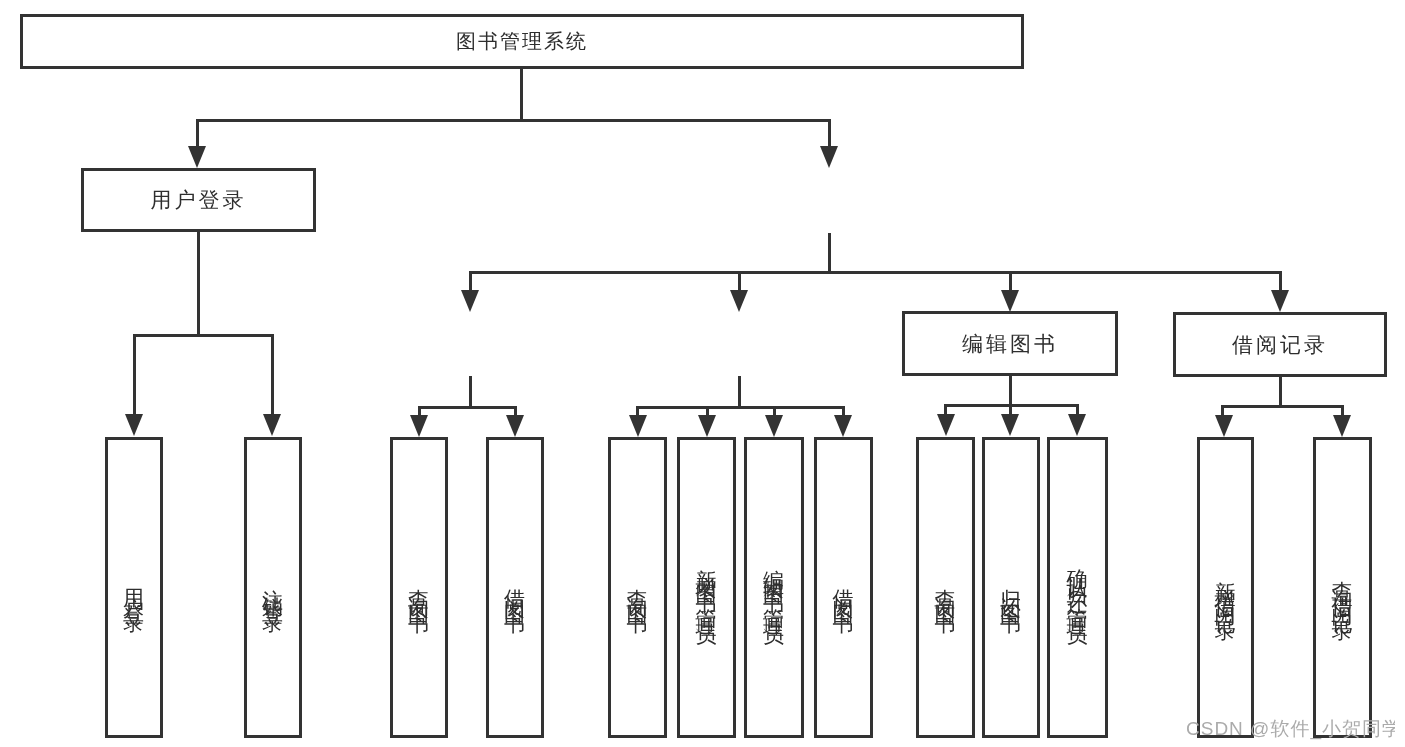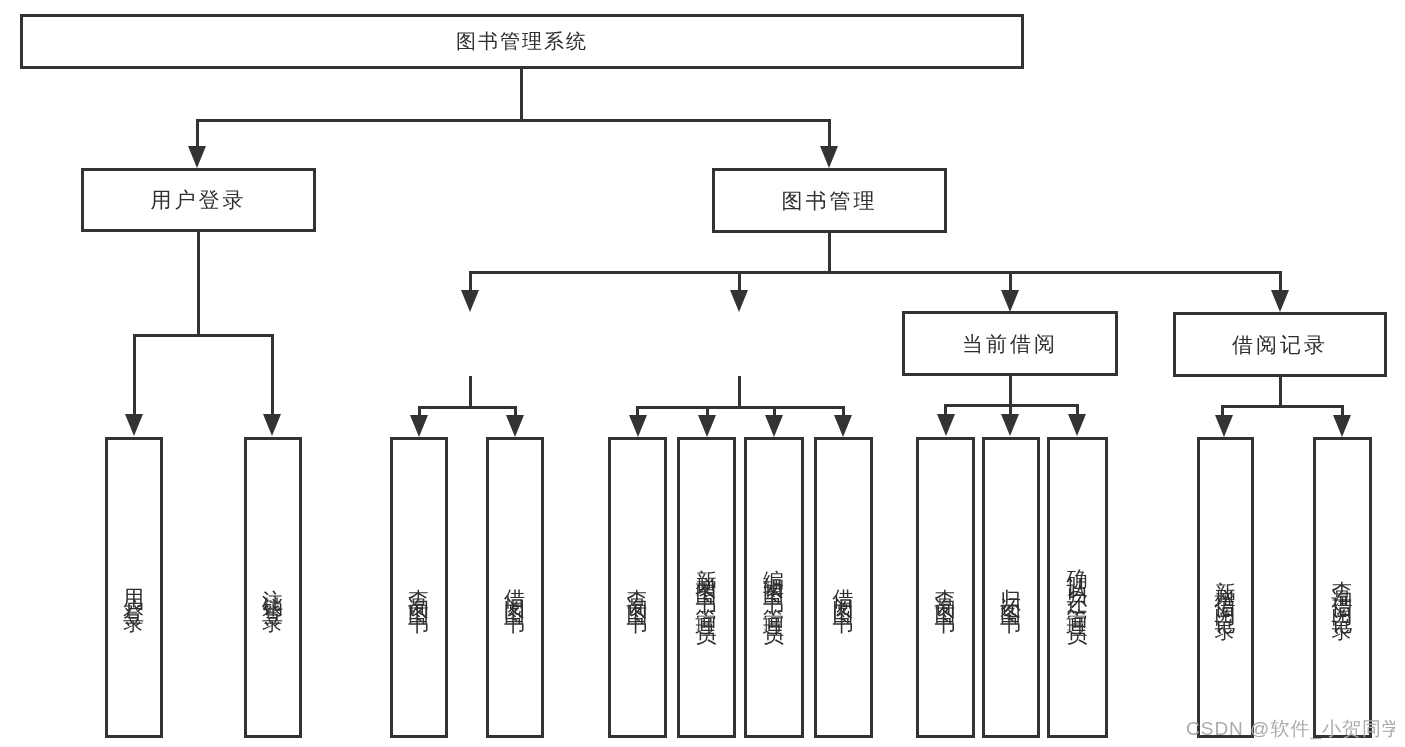--- a/index.html
+++ b/index.html
@@ -48,28 +48,25 @@
 <div class="stage">
 
   <div class="box root" style="left:20px;top:14px;width:1004px;height:55px">
     <span>图书管理系统</span>
   </div>
 
   <div class="box" style="left:81px;top:168px;width:235px;height:64px">
     <span>用户登录</span>
   </div>
 
-  <div class="box" style="left:712px;top:168px;width:235px;height:65px">
-    <span>图书管理</span>
-  </div>
 
 
 
   <div class="box" style="left:902px;top:311px;width:216px;height:65px">
-    <span>当前借阅</span>
+    <span>编辑图书</span>
   </div>
 
   <div class="box" style="left:1173px;top:312px;width:214px;height:65px">
     <span>借阅记录</span>
   </div>
 
   <div class="leaf" style="left:105px;width:58px">
     <span>用户登录</span>
   </div>
   <div class="leaf" style="left:244px;width:58px">

